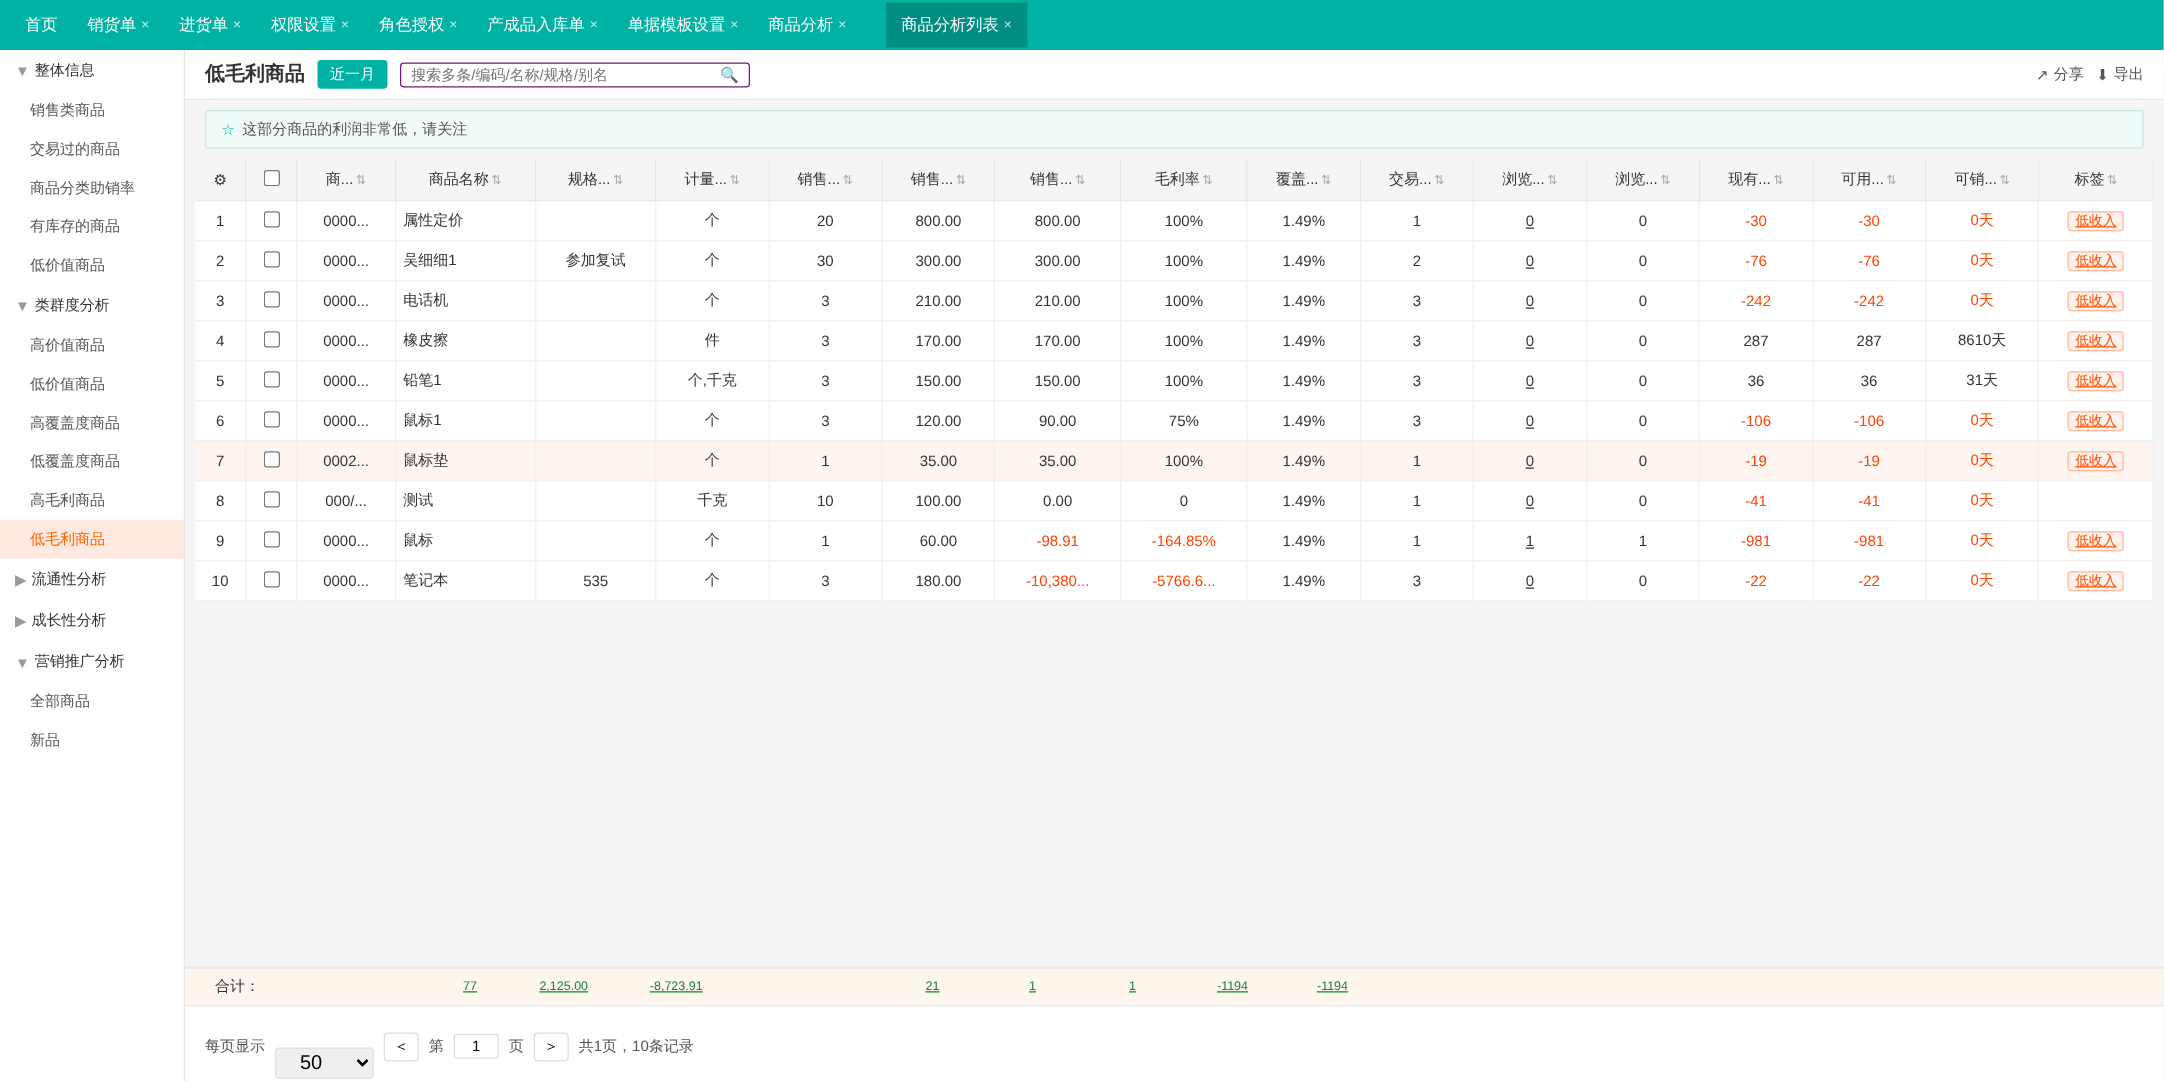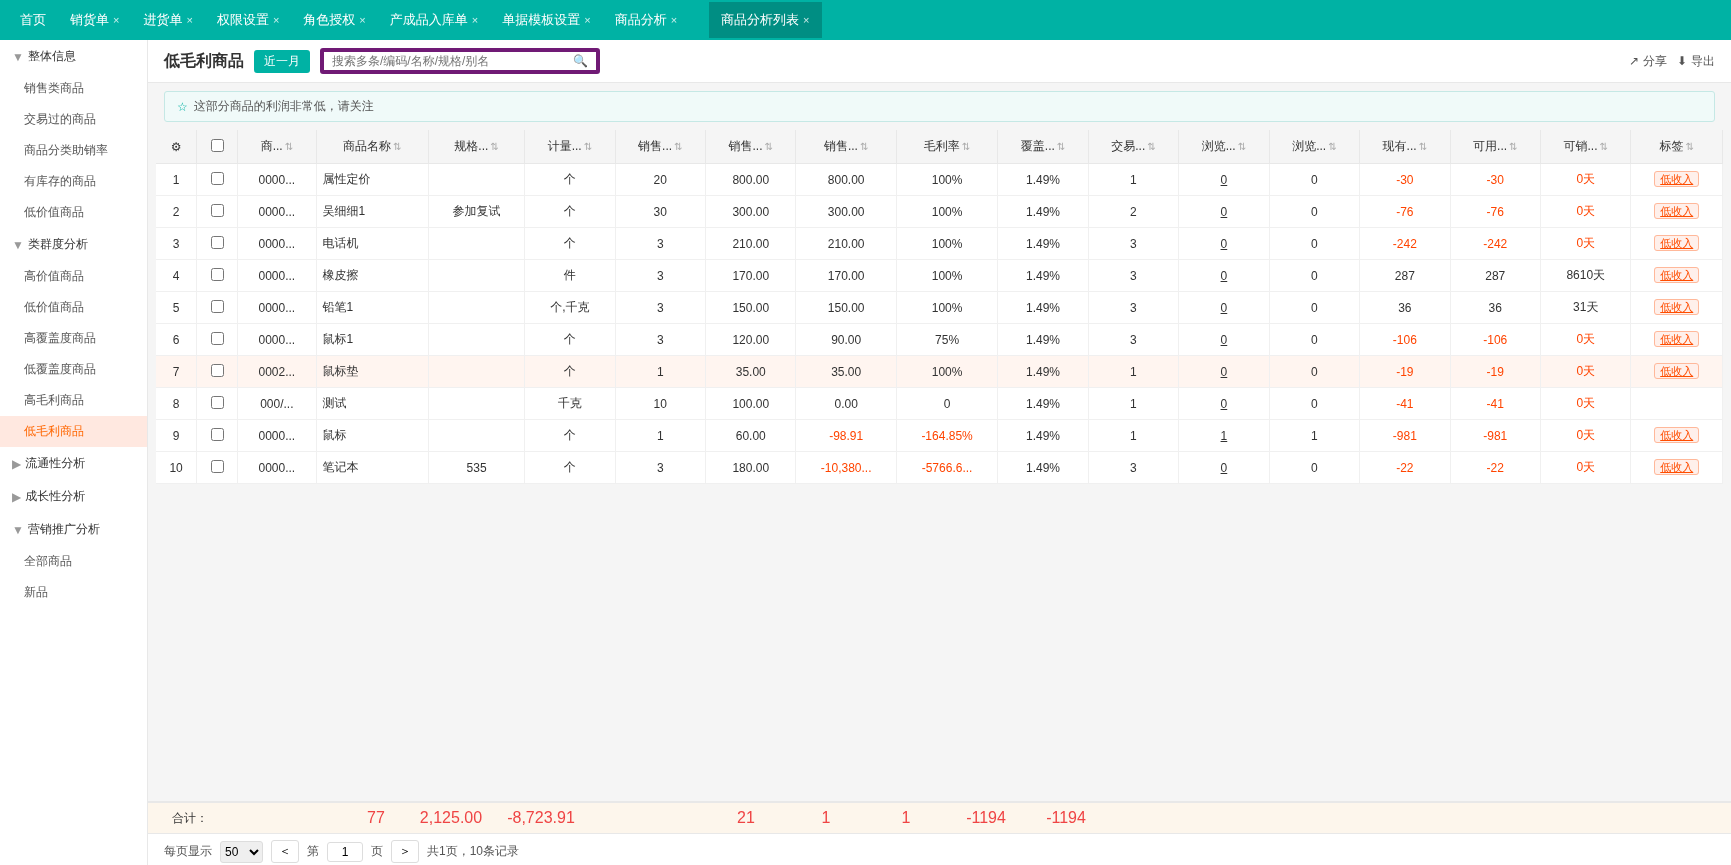--- a/index.html
+++ b/index.html
@@ -88,21 +88,21 @@
       color: #fff;
       border: none;
       border-radius: 3px;
       padding: 3px 10px;
       font-size: 12px;
       cursor: pointer;
     }
     .search-box {
       display: flex;
       align-items: center;
-      border: 4px solid #701a75;
+      border: 1px solid #701a75;
       border-radius: 3px;
       padding: 2px 8px;
       flex: 1;
       max-width: 280px;
     }
     .search-box input {
       border: none;
       outline: none;
       font-size: 12px;
       width: 100%;
@@ -203,42 +203,44 @@
       width: 190px;
       font-size: 12px;
       color: #333;
       padding-left: 16px;
     }
     .total-cells {
       display: flex;
       flex: 1;
     }
     .total-cell {
-      font-size: 16px;
-      color: #ef4444;
+      font-size: 10px;
+      color: #15803d;
       text-align: center;
+      text-decoration: underline;
     }
 
     
     .pagination-bar {
       display: flex;
       align-items: center;
       justify-content: flex-start;
       padding: 6px 16px;
       background: #fff;
       border-top: 1px solid #e8e8e8;
       gap: 8px;
       font-size: 12px;
       color: #555;
     }
     .page-size-select {
       border: 1px solid #ddd;
       border-radius: 3px;
-      padding: 2px 0;
-      font-size: 12px;
+      padding: 2px 15px;
+      font-size: 16px;
+      margin-top: 27px;
     }
     .page-btn {
       border: 1px solid #ddd;
       background: #fff;
       border-radius: 3px;
       padding: 2px 7px;
       cursor: pointer;
       font-size: 12px;
     }
     .page-input {

